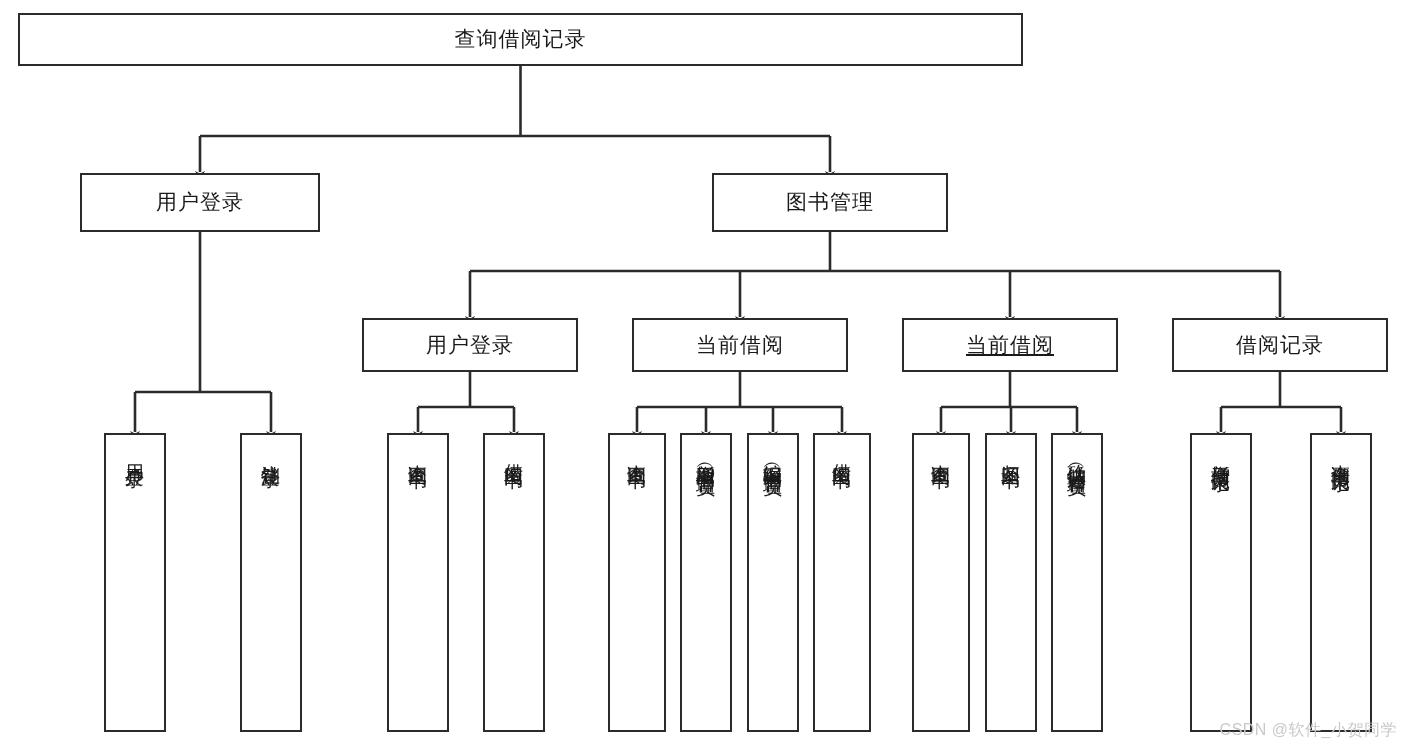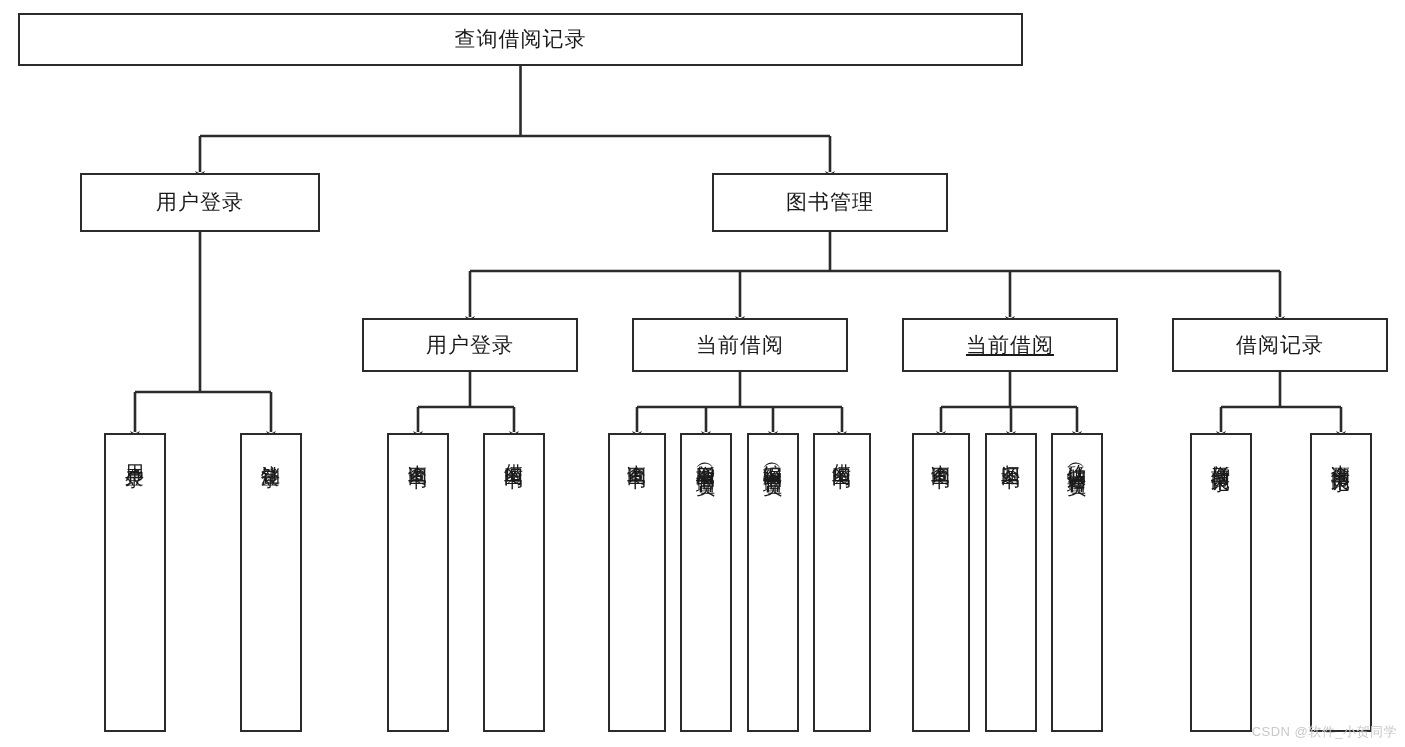--- a/index.html
+++ b/index.html
@@ -58,21 +58,21 @@
     font-size: 19px;
     letter-spacing: 2px;
     line-height: 1;
     white-space: nowrap;
   }
   .watermark {
     position: absolute;
     right: 8px;
     bottom: 6px;
     color: #c9c9c9;
-    font-size: 13px;
+    font-size: 16px;
     letter-spacing: 0.5px;
     white-space: nowrap;
     user-select: none;
   }
 </style>
 </head>
 <body>
 
 <div id="canvas">
 

